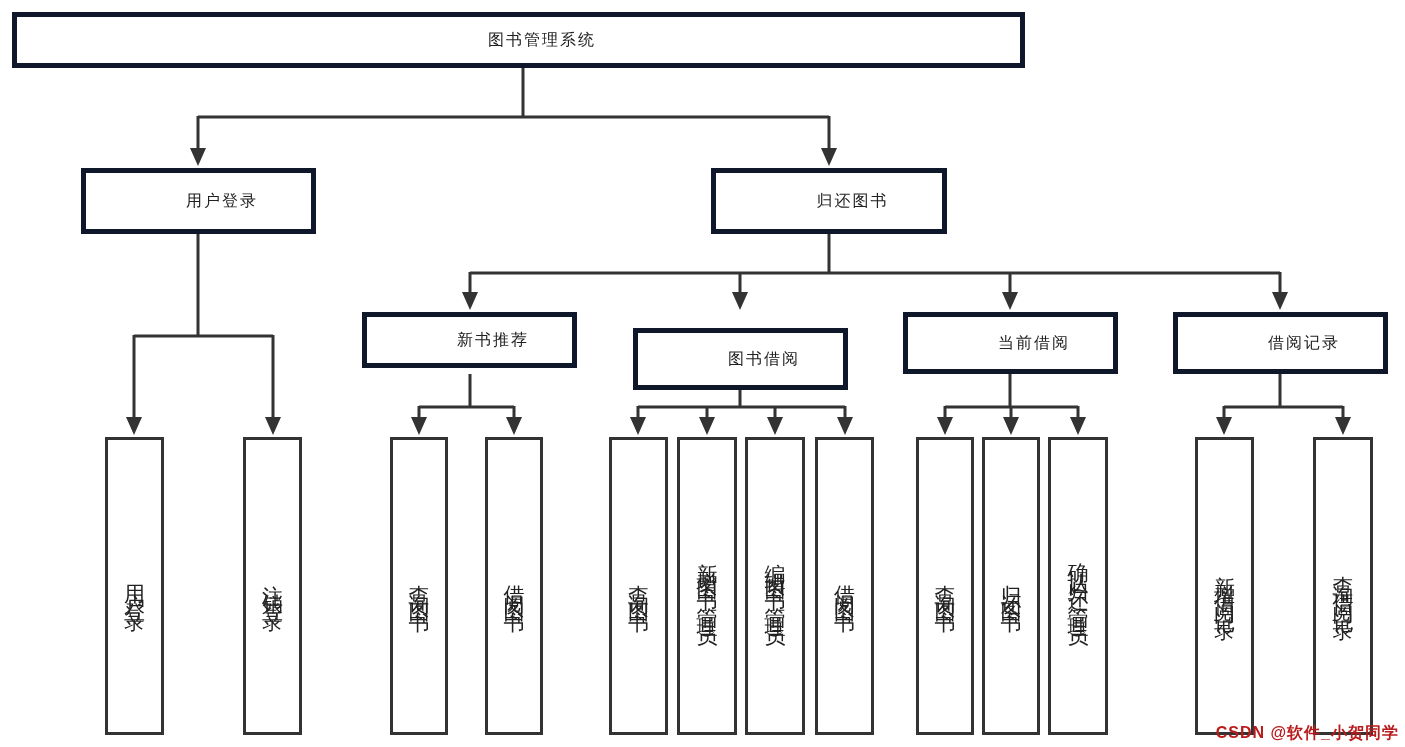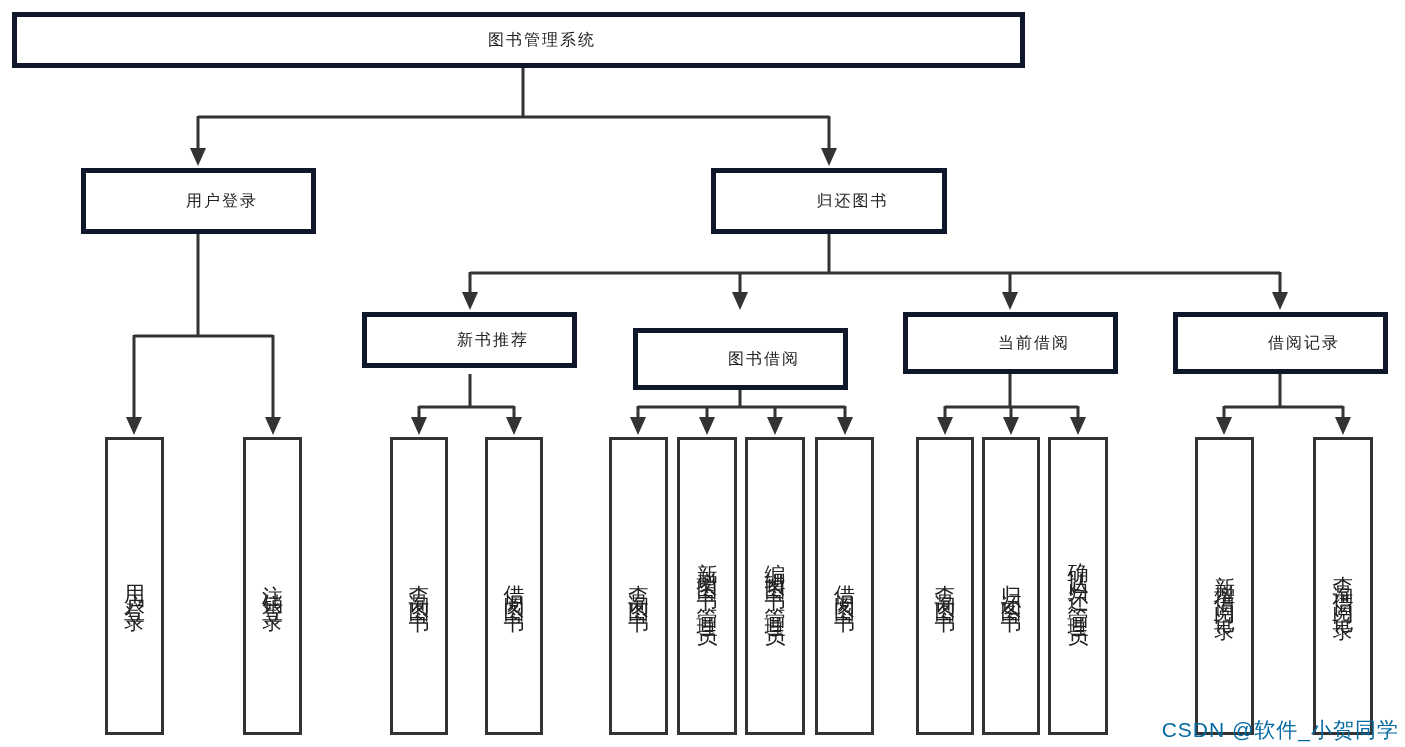--- a/index.html
+++ b/index.html
@@ -17,21 +17,21 @@
     position:absolute;box-sizing:border-box;border:3px solid #333333;background:#ffffff;
     display:flex;align-items:center;justify-content:center;
     top:437px;height:298px;z-index:2;
   }
   .vtext{
     writing-mode:vertical-rl;text-orientation:mixed;
     font-size:21px;letter-spacing:9px;line-height:1.15;
   }
   .watermark{
     position:absolute;right:6px;bottom:3px;z-index:5;
-    font-size:21px;letter-spacing:1px;color:#0369a1;
+    font-size:16px;letter-spacing:1px;color:#b91c1c;font-weight:bold;
   }
 </style>
 </head>
 <body>
 
 <div class="canvas">
 
   <svg class="connectors" width="1405" height="747" viewBox="0 0 1405 747">
     <path fill="none" stroke="#333333" stroke-width="3" d="
       M523 68 V117 M198 117 H829 M198 116 V151 M829 116 V151

